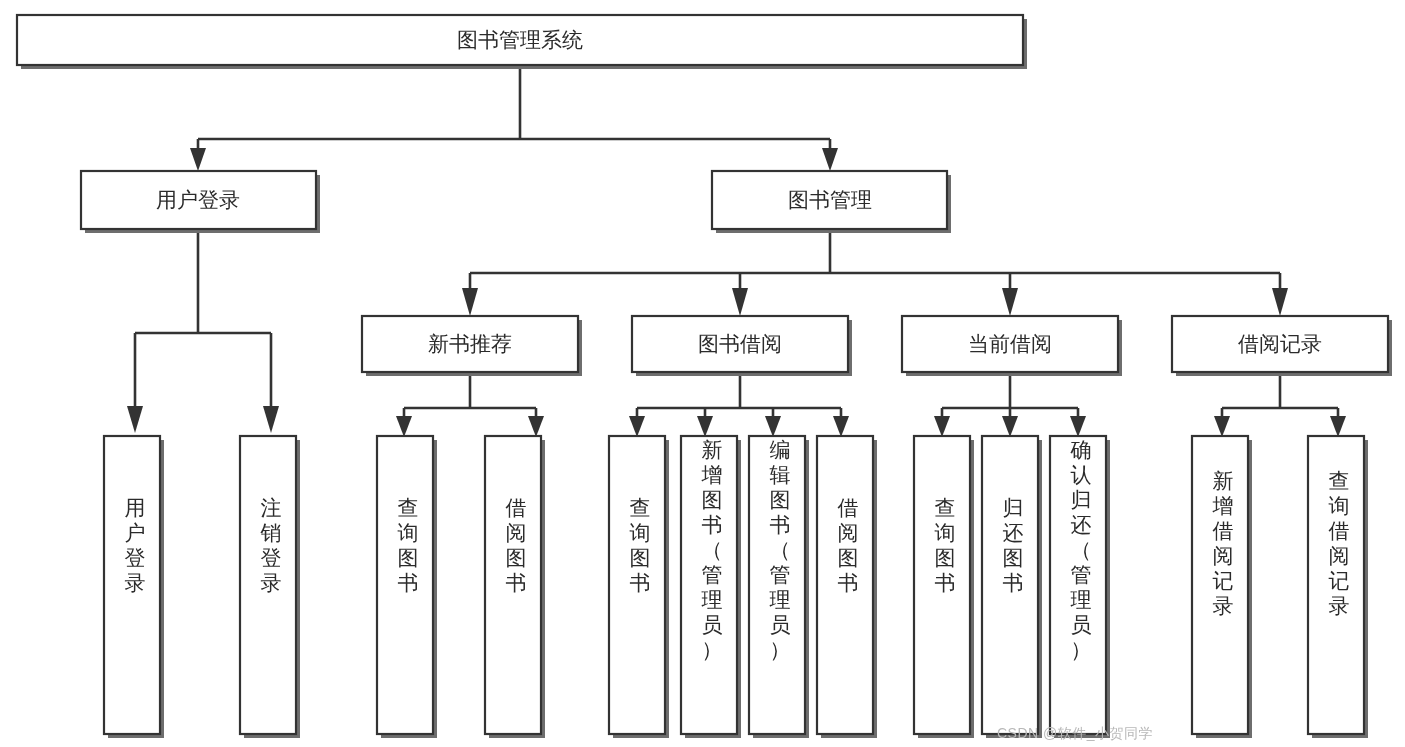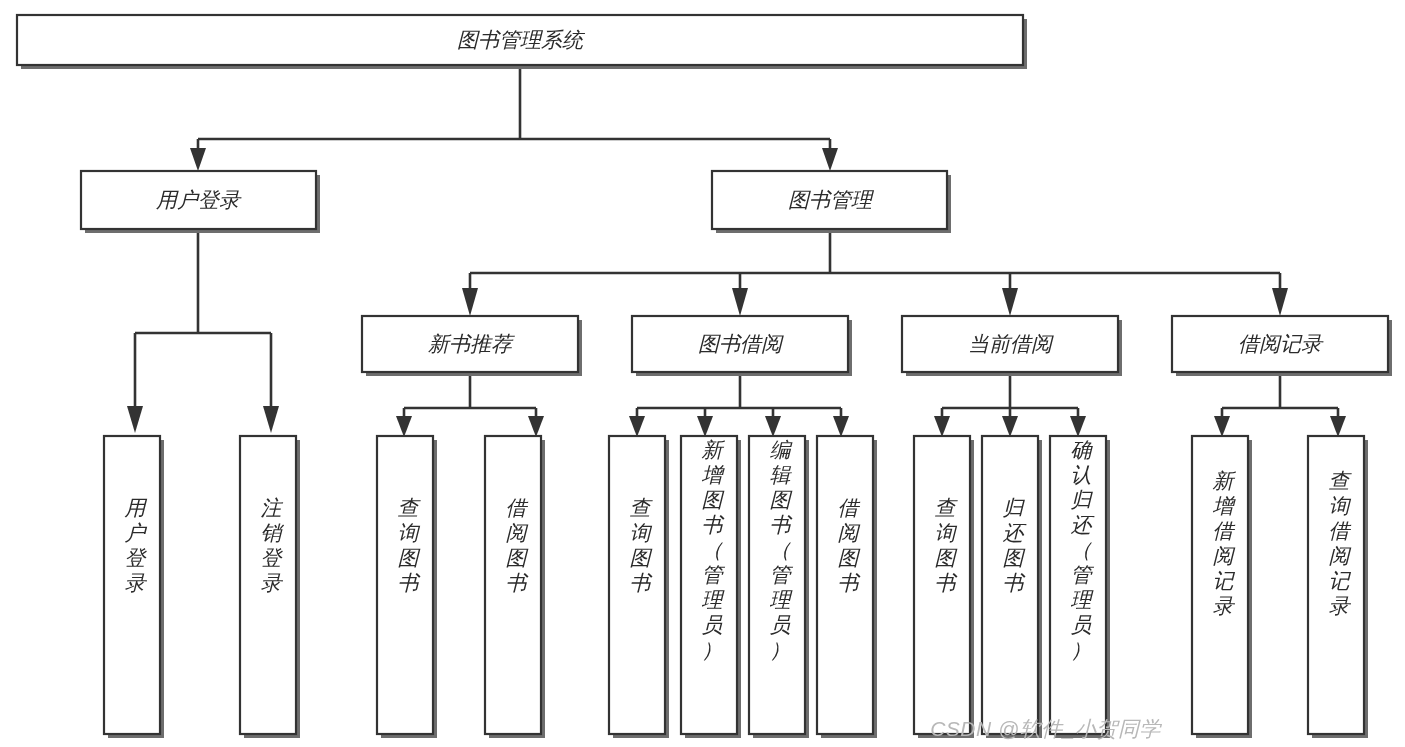--- a/index.html
+++ b/index.html
@@ -11,21 +11,20 @@
     width: 1405px;
     height: 747px;
     font-family: "Liberation Sans", "DejaVu Sans", sans-serif;
     overflow: hidden;
     position: relative;
   }
   #diagram-root {
     position: relative;
     width: 1165px;
     height: 747px;
-    font-style: italic;
   }
   svg#tree-svg {
     position: absolute;
     top: 0;
     left: 0;
     width: 1405px;
     height: 747px;
     display: block;
   }
   .node-box {
@@ -55,24 +54,24 @@
     dominant-baseline: middle;
   }
   .node-label-v {
     font-family: "Liberation Sans", "DejaVu Sans", sans-serif;
     font-size: 21px;
     fill: #2b2b2b;
     text-anchor: middle;
   }
   .watermark-text {
     position: absolute;
-    right: 4px;
+    right: 12px;
     bottom: 4px;
     font-family: "Liberation Sans", "DejaVu Sans", sans-serif;
-    font-size: 21px;
+    font-size: 14px;
     color: #b8b8b8;
     white-space: nowrap;
     letter-spacing: 0.5px;
     user-select: none;
   }
 </style>
 </head>
 <body>
 
 <div id="diagram-root">

